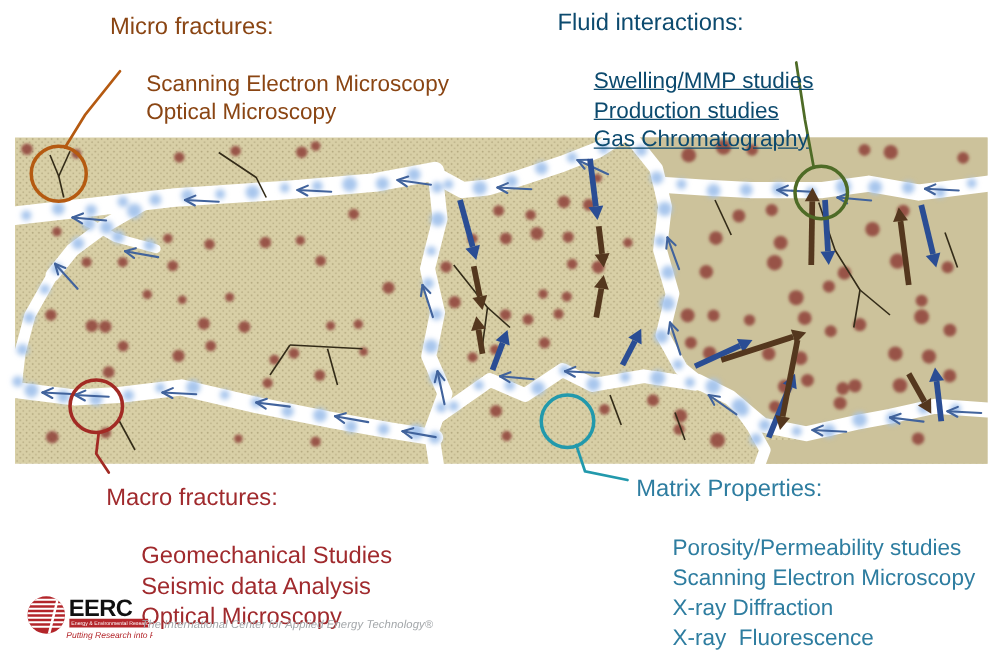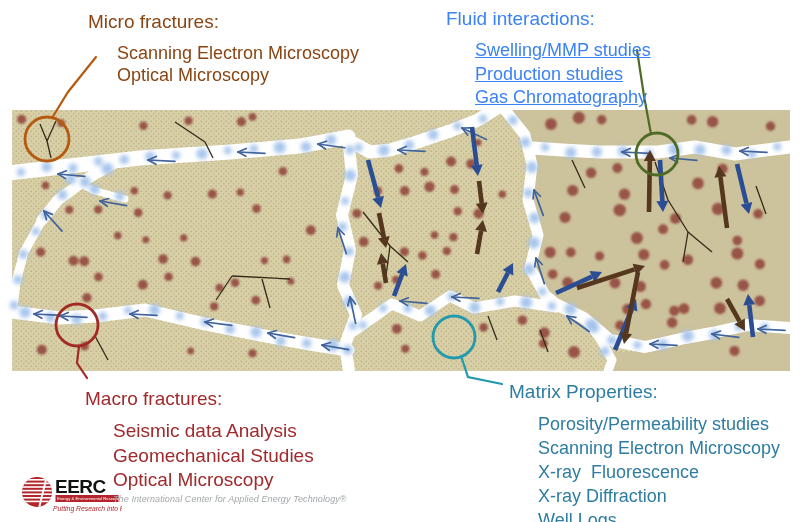--- a/index.html
+++ b/index.html
@@ -1,21 +1,21 @@
 <!DOCTYPE html>
 <html><head>
 <meta charset="utf-8">
 <style>
   html,body{margin:0;padding:0;}
   body{width:800px;height:522px;background:#fff;font-family:"Liberation Sans",sans-serif;overflow:hidden;}
   #stage{position:relative;width:636px;height:522px;background:#fff;}
   #diagram-svg{position:absolute;left:0;top:0;}
   .callout{position:absolute;z-index:5;}
   .co-title{font-size:19px;line-height:24px;white-space:pre;}
-  .co-items{margin-top:8px;}
+  .co-items{margin-top:22px;}
   .co-item{font-size:18px;line-height:22px;white-space:pre;}
   #co-micro{left:88px;top:10px;}
   #co-micro .co-items{margin-left:29px;}
   #co-fluid{left:446px;top:7px;}
   #co-fluid .co-items{margin-left:29px;text-decoration:underline;}
   #co-fluid .co-item{line-height:23.5px;}
   #co-macro{left:85px;top:387px;}
   #co-macro .co-items{margin-left:28px;}
   #co-macro .co-item{font-size:19px;line-height:24.5px;}
   #co-matrix{left:509px;top:380px;}
@@ -475,45 +475,45 @@
     </svg>
 
   <div class="callout" id="co-micro" style="color: rgb(138, 69, 19);">
     <div class="co-title">Micro fractures:</div>
     <div class="co-items">
       <div class="co-item">Scanning Electron Microscopy</div>
       <div class="co-item">Optical Microscopy</div>
     </div>
   </div>
 
-  <div class="callout" id="co-fluid" style="color: #3b82f6;">
+  <div class="callout" id="co-fluid" style="color: #0c4a6e;">
     <div class="co-title">Fluid interactions:</div>
     <div class="co-items">
       <div class="co-item">Swelling/MMP studies</div>
       <div class="co-item">Production studies</div>
       <div class="co-item">Gas Chromatography</div>
     </div>
   </div>
 
   <div class="callout" id="co-macro" style="color: rgb(160, 42, 45);">
     <div class="co-title">Macro fractures:</div>
     <div class="co-items">
+      <div class="co-item">Geomechanical Studies</div>
       <div class="co-item">Seismic data Analysis</div>
-      <div class="co-item">Geomechanical Studies</div>
       <div class="co-item">Optical Microscopy</div>
     </div>
   </div>
 
   <div class="callout" id="co-matrix" style="color: rgb(46, 125, 160);">
     <div class="co-title">Matrix Properties:</div>
     <div class="co-items">
       <div class="co-item">Porosity/Permeability studies</div>
       <div class="co-item">Scanning Electron Microscopy</div>
+      <div class="co-item">X-ray Diffraction</div>
       <div class="co-item">X-ray  Fluorescence</div>
-      <div class="co-item">X-ray Diffraction</div>
       <div class="co-item">Well Logs</div>
     </div>
   </div>
 
   <svg id="eerc-logo" width="102" height="42">
     <defs>
       <clipPath id="globeClip">
           <circle cx="17" cy="17" r="15"></circle>
         </clipPath>
     </defs>

